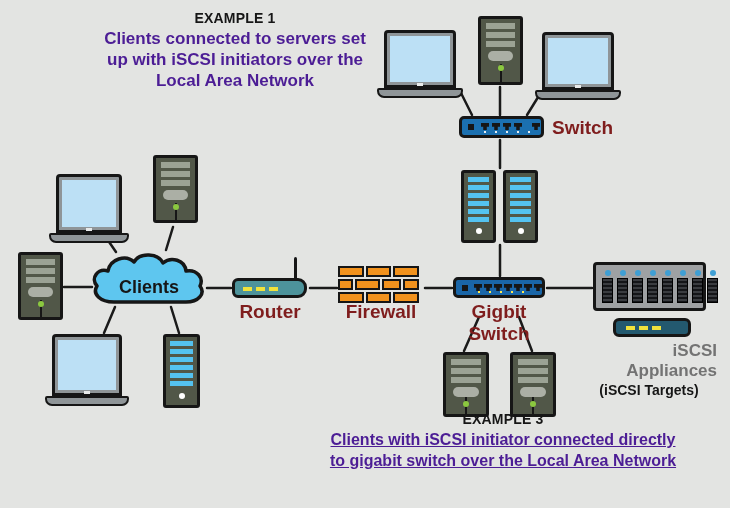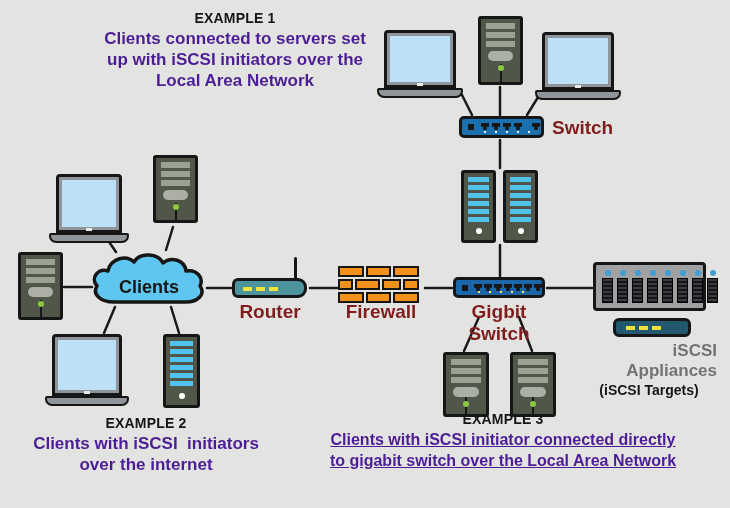--- a/index.html
+++ b/index.html
@@ -310,25 +310,20 @@
   </div>
   <div class="tower" style="left:510px;top:352px;width:46px;height:65px;">
     <div class="bar"></div>
       <div class="bar"></div>
       <div class="bar"></div>
       <div class="drive"></div>
       <div class="led"></div>
       <div class="stem"></div>
   </div>
 
-  <div class="tblock" style="left:26px;top:415px;width:240px;">
-    <div class="ex-title">EXAMPLE 2</div>
-    <div class="ex-desc fs17">Clients with iSCSI  initiators
-over the internet</div>
-  </div>
 
   <div class="tblock" style="left:303px;top:411px;width:400px;">
     <div class="ex-title">EXAMPLE 3</div>
     <div class="ex-desc fs16">Clients with iSCSI initiator connected directly
 to gigabit switch over the Local Area Network</div>
   </div>
 
 
 </div>
 

